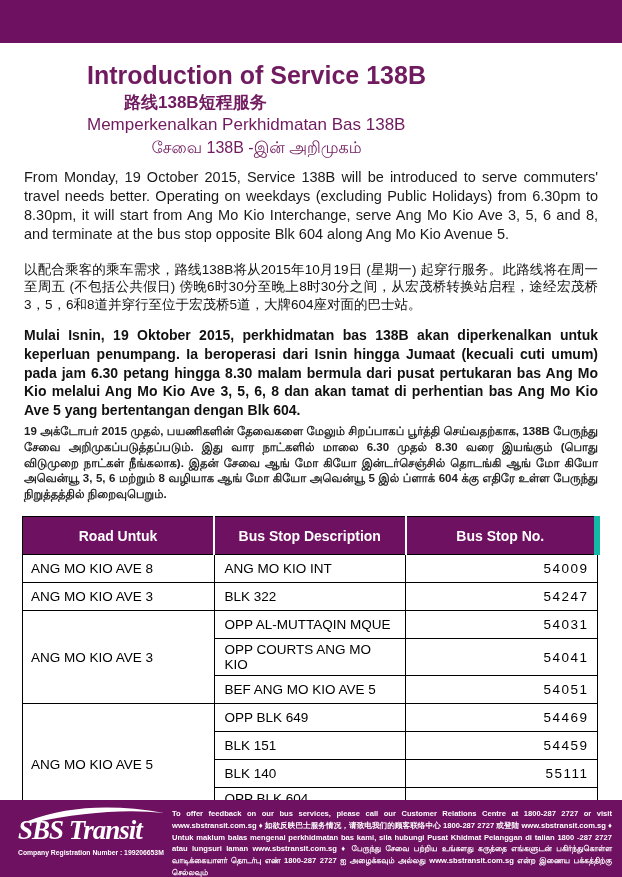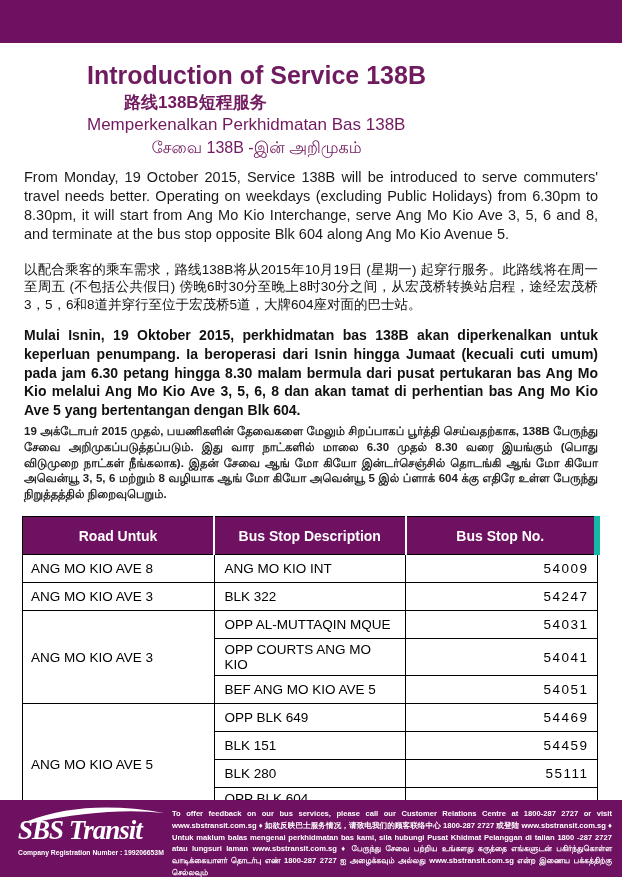--- a/index.html
+++ b/index.html
@@ -131,21 +131,21 @@
           <tr>
             <td rowspan="4" class="road">ANG MO KIO AVE 5</td>
             <td class="desc">OPP BLK 649</td>
             <td class="num">54469</td>
           </tr>
           <tr>
             <td class="desc">BLK 151</td>
             <td class="num">54459</td>
           </tr>
           <tr>
-            <td class="desc">BLK 280</td>
+            <td class="desc">BLK 140</td>
             <td class="num">55111</td>
           </tr>
           <tr>
             <td class="desc">OPP BLK 604<br>(TERMINATING STOP)</td>
             <td class="num">55121</td>
           </tr>
         </tbody>
     </table>
   </div>
 

